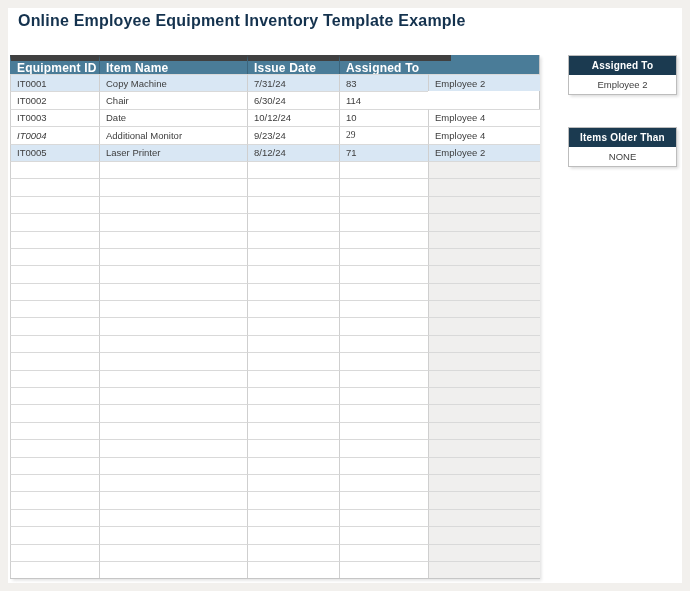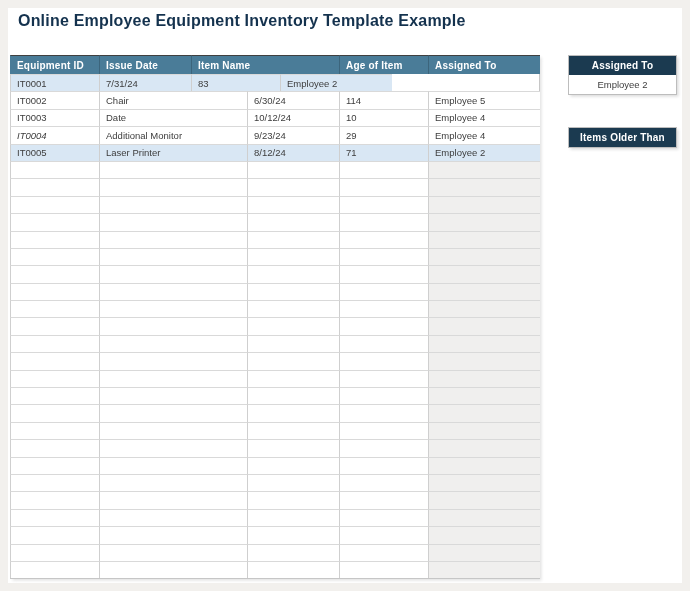--- a/index.html
+++ b/index.html
@@ -44,25 +44,25 @@
     color: #3d3d3d;
     border-left: 1px solid #cfcfcf;
     border-top: 1px solid #d9d9d9;
     background: #ffffff;
     overflow: hidden;
     white-space: nowrap;
   }
   .trow.head .tcell {
     color: #ffffff;
     font-weight: bold;
-    font-size: 10px;
+    font-size: 12px;
     letter-spacing: 0.2px;
     background: #4a7c98;
     border-left: 1px solid rgba(0,0,0,0.18);
-    border-top: 1px solid #404040;
+    border-top: 6px solid #404040;
   }
   .trow.head .tcell:first-child { border-left: 1px solid #4a7c98; }
   .trow.hl .tcell { background: #d9e7f4; }
   .tcell.muted { background: #f0efee; }
   
   .panel {
     position: absolute;
     left: 568px;
     width: 109px;
     border: 1px solid #bdbdbd;
@@ -95,51 +95,50 @@
 </head>
 <body>
 
 <div class="content"></div>
 
 <h1 class="page-title">Online Employee Equipment Inventory Template Example</h1>
 
 <div class="tbl">
   <div class="trow head" id="thead">
       <div class="tcell" style="width: 89px;">Equipment ID</div>
+      <div class="tcell" style="width: 148px;">Item Name</div>
       <div class="tcell" style="width: 92px;">Issue Date</div>
-      <div class="tcell" style="width: 148px;">Item Name</div>
-      <div class="tcell" style="width: 89px;">Age of Item</div>
       <div class="tcell" style="width: 112px;">Assigned To</div>
     </div>
   <div id="tbody">
       <div class="trow hl">
         <div class="tcell" style="width: 89px;">IT0001</div>
+        <div class="tcell" style="width: 148px;">Copy Machine</div>
         <div class="tcell" style="width: 92px;">7/31/24</div>
         <div class="tcell" style="width: 89px;">83</div>
         <div class="tcell" style="width: 112px;">Employee 2</div>
       </div>
       <div class="trow">
         <div class="tcell" style="width: 89px;">IT0002</div>
         <div class="tcell" style="width: 148px;">Chair</div>
         <div class="tcell" style="width: 92px; text-align: center;">6/30/24</div>
         <div class="tcell" style="width: 89px; text-align: right;">114</div>
-        <div class="tcell" style="width: 112px;">Employee 5</div>
       </div>
       <div class="trow">
         <div class="tcell" style="width: 89px;">IT0003</div>
         <div class="tcell" style="width: 148px;">Date</div>
         <div class="tcell" style="width: 92px;">10/12/24</div>
         <div class="tcell" style="width: 89px;">10</div>
         <div class="tcell" style="width: 112px;">Employee 4</div>
       </div>
       <div class="trow">
         <div class="tcell" style="width: 89px; font-style: italic;">IT0004</div>
         <div class="tcell" style="width: 148px;">Additional Monitor</div>
         <div class="tcell" style="width: 92px;">9/23/24</div>
-        <div class="tcell" style="width: 89px;">29</div>
+        <div class="tcell" style="width: 89px; font-family: Liberation Serif, serif;">29</div>
         <div class="tcell" style="width: 112px;">Employee 4</div>
       </div>
       <div class="trow hl">
         <div class="tcell" style="width: 89px;">IT0005</div>
         <div class="tcell" style="width: 148px;">Laser Printer</div>
         <div class="tcell" style="width: 92px;">8/12/24</div>
         <div class="tcell" style="width: 89px;">71</div>
         <div class="tcell" style="width: 112px;">Employee 2</div>
       </div>
       <div class="trow">
@@ -313,13 +312,14 @@
     </div>
 </div>
 
 <div class="panel p1">
   <div class="panel-head">Assigned To</div>
   <div class="panel-value">Employee 2</div>
 </div>
 
 <div class="panel p2">
   <div class="panel-head">Items Older Than</div>
+  <div class="panel-value">NONE</div>
 </div>
 
 </body></html>

